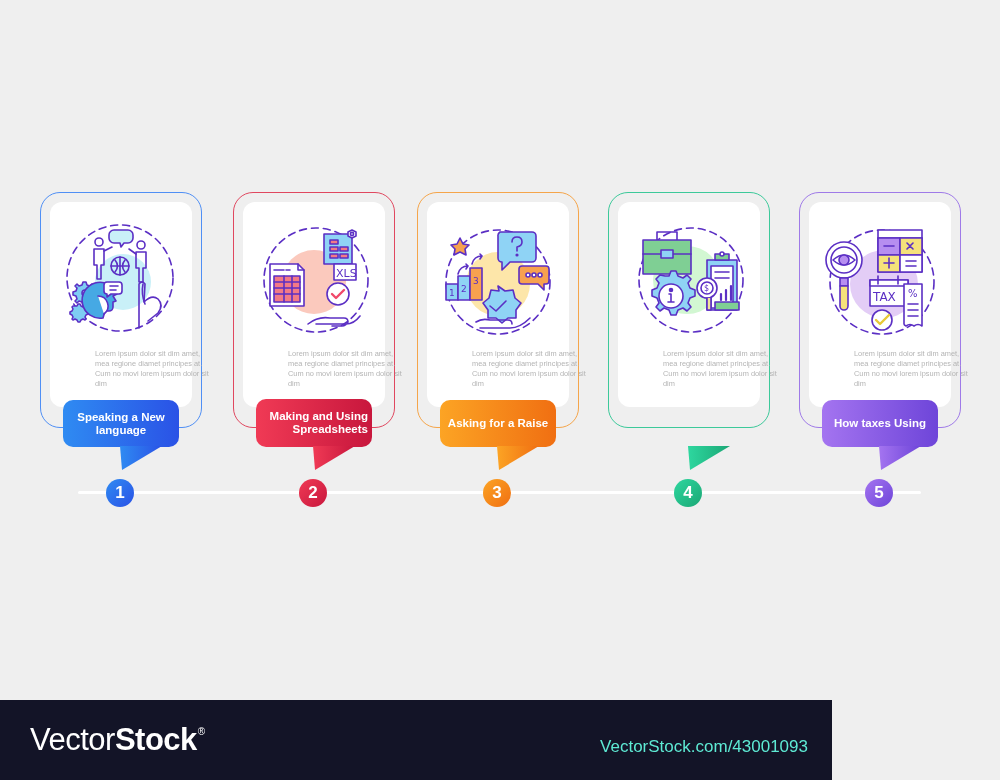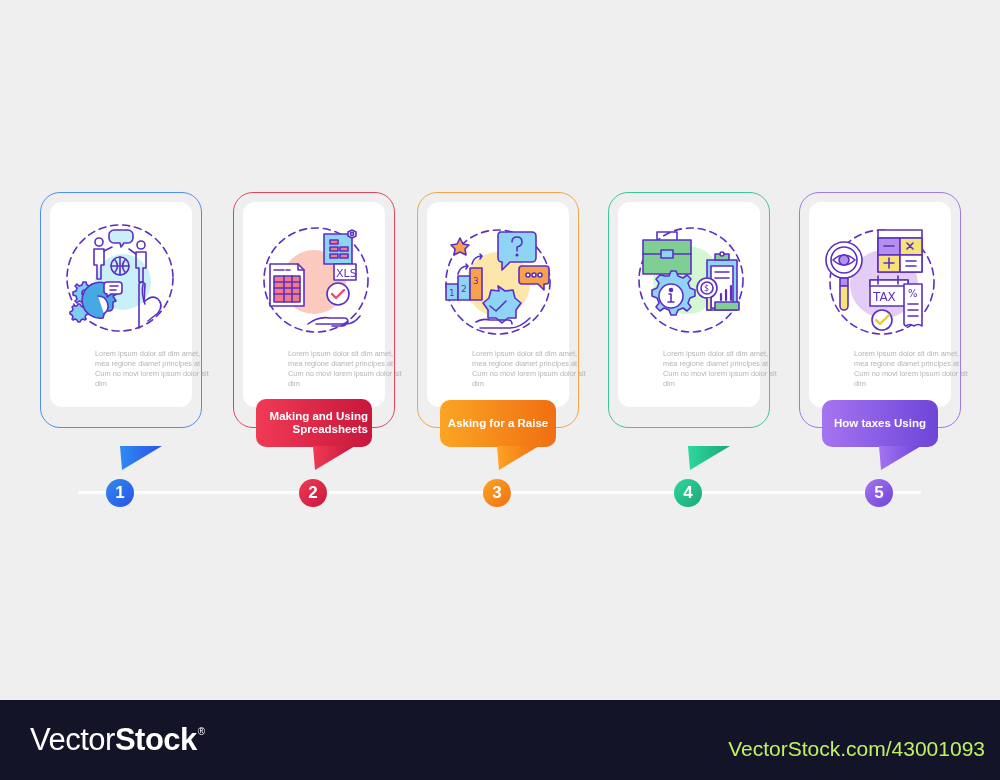--- a/index.html
+++ b/index.html
@@ -22,26 +22,26 @@
   .label-box { position: absolute; left: 23px; top: 208px; width: 116px; height: 47px; border-radius: 10px;
     color: #ffffff; font-weight: bold; font-size: 11.5px; line-height: 13px; text-align: center;
     display: flex; align-items: center; justify-content: center; padding: 0 4px; }
   .label-box.three { height: 48px; top: 207px; text-align: right; }
   .label-tail { position: absolute; left: 80px; top: 254px; width: 42px; height: 26px; }
   .label-tail svg { width: 42px; height: 26px; display: block; }
 
   .num { position: absolute; left: 66px; top: 287px; width: 28px; height: 28px; border-radius: 50%;
     color: #ffffff; font-weight: bold; font-size: 17px; line-height: 28px; text-align: center; }
 
-  .footer { position: absolute; left: 0; top: 700px; width: 1000px; height: 80px; background: #131427; }
+  .footer { position: absolute; left: 0; top: 700px; width: 832px; height: 80px; background: #131427; }
   .brand { position: absolute; left: 30px; top: 22px; font-size: 31px; color: #ffffff; letter-spacing: -0.5px; }
   .brand .light { font-weight: normal; }
   .brand .bold { font-weight: bold; }
   .brand sup { font-size: 10px; vertical-align: top; position: relative; top: 4px; margin-left: 1px; }
-  .ref { position: absolute; right: 15px; top: 37px; font-size: 21px; color: #bef264; }
+  .ref { position: absolute; right: 24px; top: 37px; font-size: 17px; color: #5eead4; }
 </style>
 </head>
 <body>
 
 <div class="stage">
   <div class="timeline"></div>
 
   <div class="step" style="left:40px;">
     <div class="card-border" style="border-color:#4f8ff5;"></div>
     <div class="card-panel"></div>
@@ -63,20 +63,21 @@
         <path d="M12 82 l2 0 1-2 2 0 1 2 2 1 2-1 1 1-1 2 1 2 2 1v2l-2 1-1 2 1 2-1 1-2-1-2 1-1 2h-2l-1-2-2-1-2 1-1-1 1-2-1-2-2-1v-2l2-1 1-2-1-2 1-1z" fill="#7ecdf3"></path>
         <path d="M40 94 a18 18 0 1 1 14-24 l-4 2 l3 5 l-3 1 v5 a4 4 0 0 1-4 4 h-4z" fill="#46a9e4"></path>
         <path d="M35 72 a10 10 0 0 1 6 18" fill="#fff"></path>
         <path d="M44 58 h12 a3 3 0 0 1 3 3 v6 a3 3 0 0 1-3 3 h-8 l-4 3 v-3 a3 3 0 0 1-3-3 v-6 a3 3 0 0 1 3-3z" fill="#fff"></path>
         <path d="M47 62 h8 M47 66 h6"></path>
         <path d="M76 104 v-44 q3-4 6 0 l-1 18 q8-8 14-3 q6 6 0 14 l-10 8"></path>
         <path d="M80 60 q-2 10 2 20"></path>
       </svg>
     </div>
     <div class="desc">Lorem ipsum dolor sit dim amet, mea regione diamet principes at. Cum no movi lorem ipsum dolor sit dim</div>
+    <div class="label-box" style="background:linear-gradient(90deg,#2f8bf2,#2a52e6);">Speaking a New language</div>
     <div class="label-tail">
       <svg viewBox="0 0 42 26">
           <defs>
             <linearGradient id="t1" x1="0" x2="1">
               <stop offset="0" stop-color="#2f8bf2"></stop>
               <stop offset="1" stop-color="#2a52e6"></stop>
             </linearGradient>
           </defs>
           <path d="M0 0 H42 L2 24 Z" fill="url(#t1)"></path>
         </svg>

